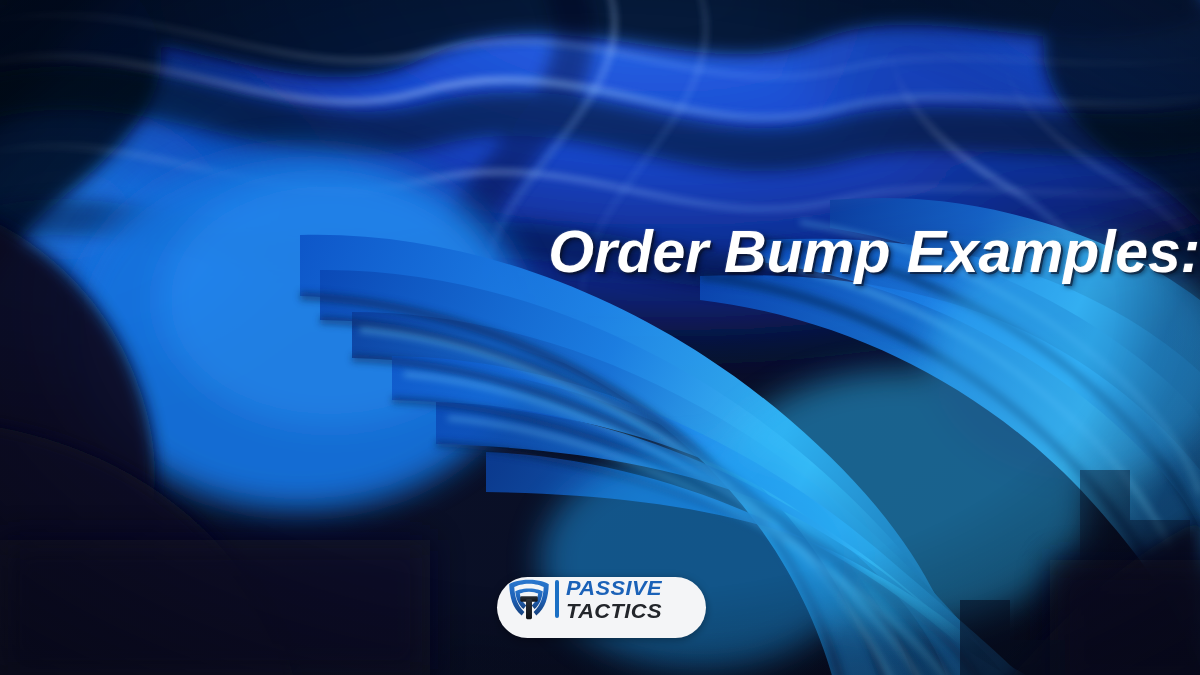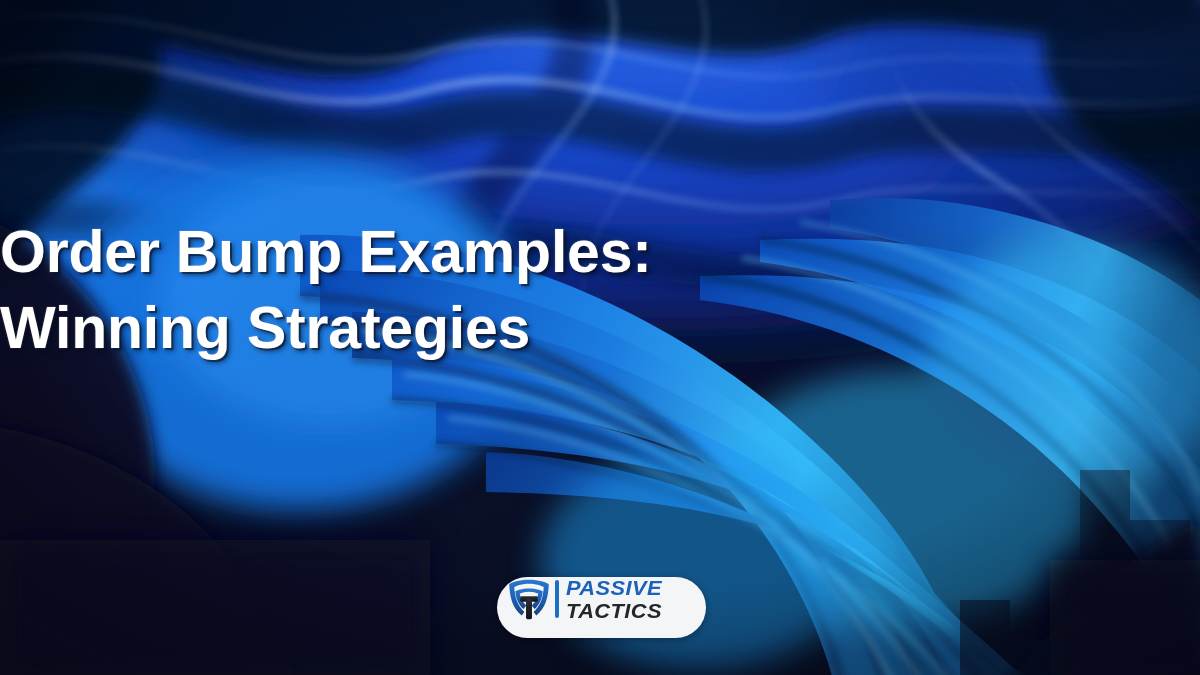--- a/index.html
+++ b/index.html
@@ -27,23 +27,24 @@
     height: 100%;
     display: block;
   }
 
   
   .title-block {
     position: absolute;
     left: 0;
     right: 0;
     top: 214px;
-    text-align: left;
+    text-align: right;
     z-index: 20;
     pointer-events: none;
+    font-style: italic;
   }
   .title-line {
     display: block;
     color: #ffffff;
     font-family: "Liberation Sans", "DejaVu Sans", sans-serif;
     font-weight: 700;
     font-size: 59px;
     line-height: 76px;
     letter-spacing: -0.2px;
     white-space: nowrap;
@@ -283,21 +284,20 @@
         <radialGradient id="gVig" cx="50%" cy="45%" r="78%">
           <stop offset="55%" stop-color="#000000" stop-opacity="0"></stop>
           <stop offset="100%" stop-color="#02050f" stop-opacity="0.55"></stop>
         </radialGradient>
       </defs>
     </g>
   </svg>
 
   <div class="title-block">
     <span class="title-line">Order Bump Examples:</span>
-    <span class="title-line">Winning Strategies</span>
   </div>
 
   <div class="logo-pill">
 
     <svg class="logo-mark" viewBox="0 0 100 100" xmlns="http://www.w3.org/2000/svg">
       <defs>
         <linearGradient id="gShield" x1="0" y1="0" x2="0" y2="1">
           <stop offset="0%" stop-color="#2a78cf"></stop>
           <stop offset="55%" stop-color="#1d5fb4"></stop>
           <stop offset="100%" stop-color="#16427e"></stop>

